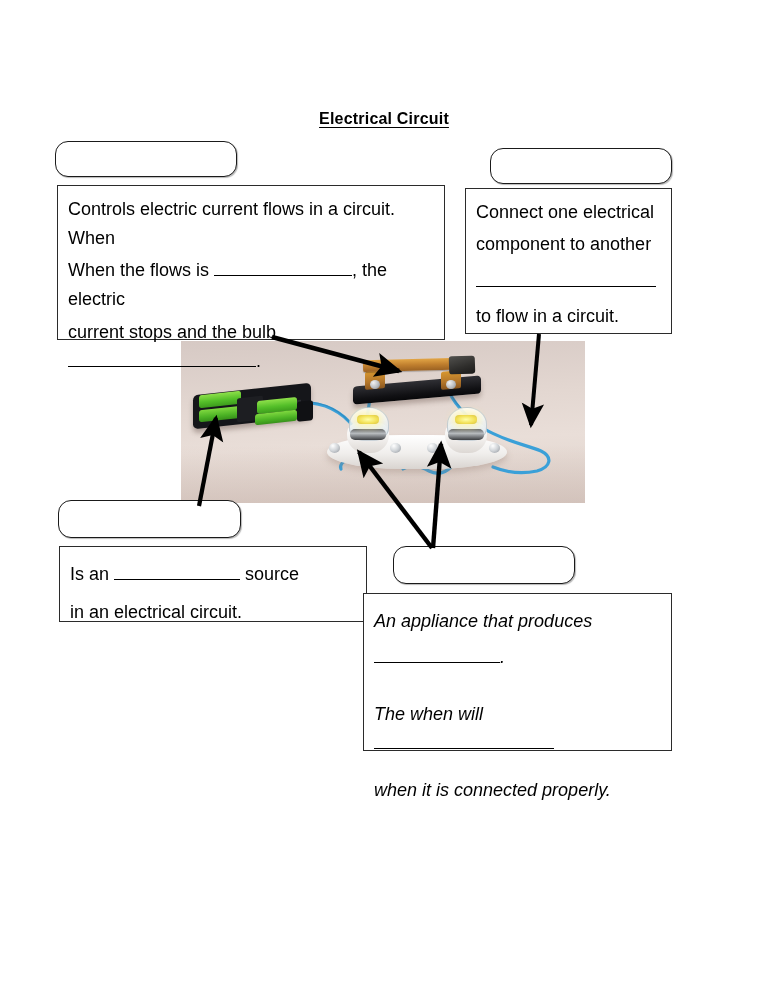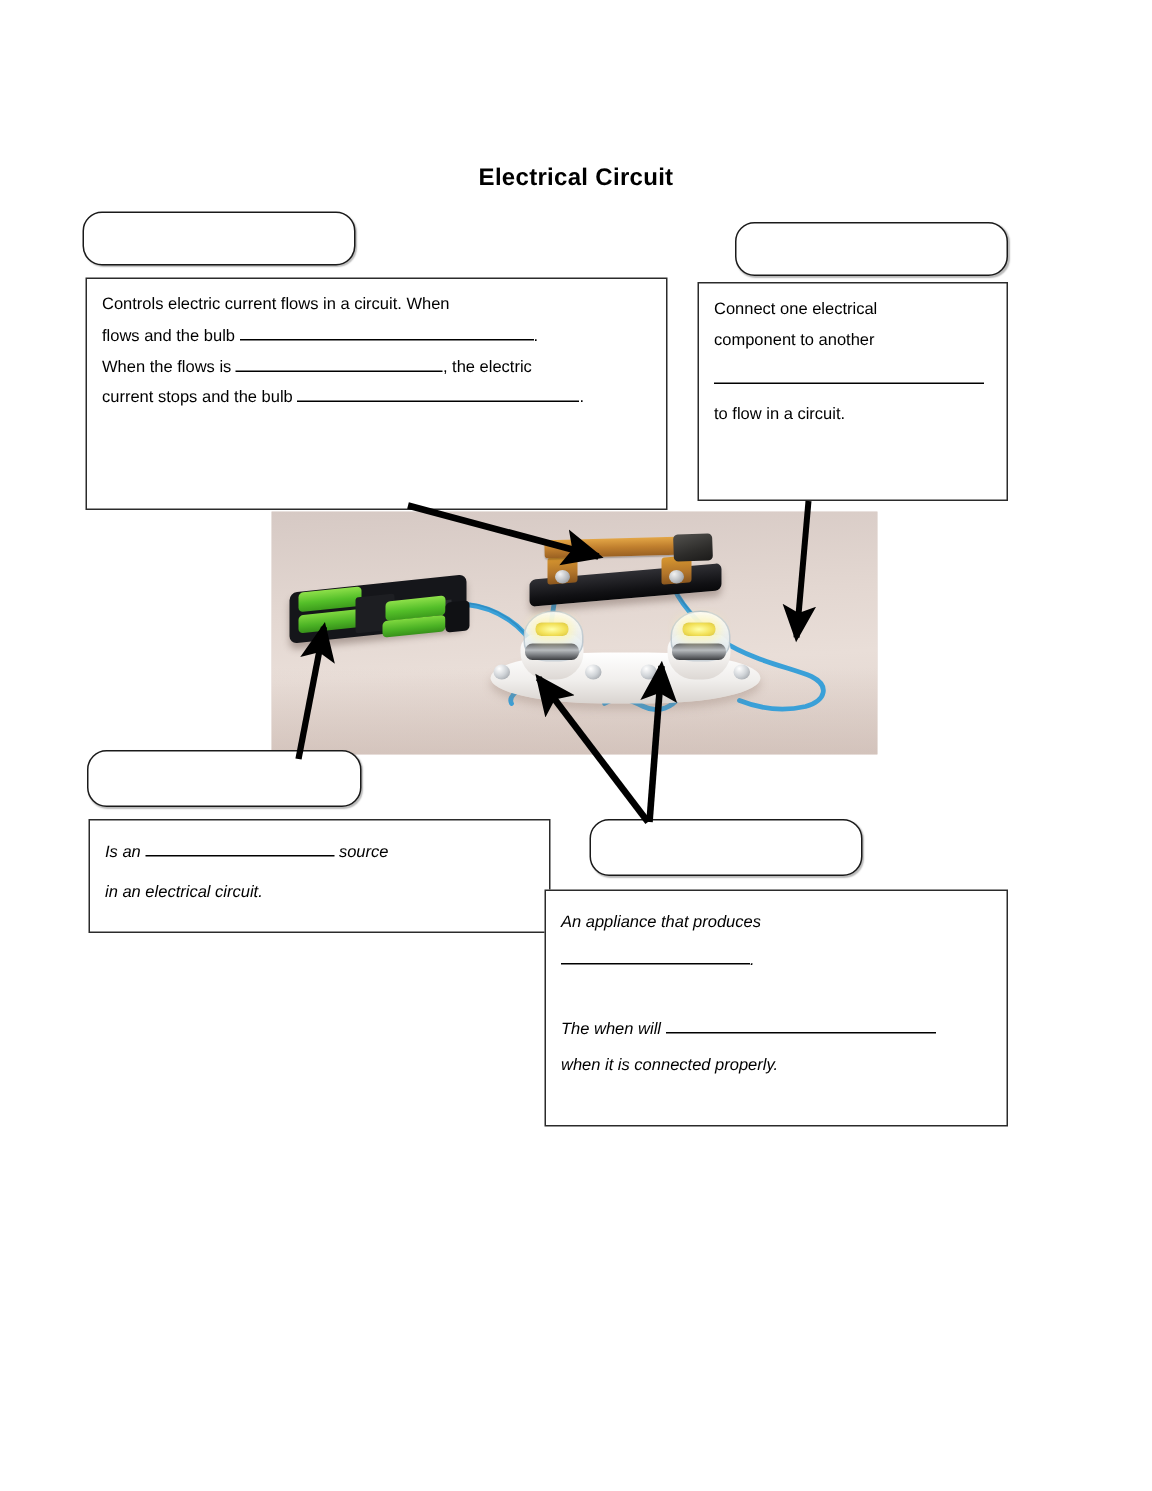--- a/index.html
+++ b/index.html
@@ -24,20 +24,21 @@
     position: absolute;
     left: 0;
     top: 110px;
     width: 768px;
     text-align: center;
     font-size: 16px;
     font-weight: bold;
     letter-spacing: 0.2px;
   }
   .page-title span {
+    text-decoration: underline;
     text-underline-offset: 3px;
   }
 
   
   .label-box {
     position: absolute;
     border: 1.6px solid #1a1a1a;
     border-radius: 13px;
     background: #ffffff;
     box-sizing: border-box;
@@ -46,21 +47,21 @@
   }
 
   
   .desc-box {
     position: absolute;
     border: 1.2px solid #2b2b2b;
     background: #ffffff;
     box-sizing: border-box;
     z-index: 5;
     padding: 9px 10px 8px 10px;
-    font-size: 11px;
+    font-size: 18px;
     line-height: 1.62;
     color: #000;
   }
   .desc-box p {
     margin: 0 0 3px 0;
   }
   .blank {
     display: inline-block;
     border-bottom: 1.4px solid #000;
     vertical-align: baseline;
@@ -240,23 +241,20 @@
     <span>Electrical Circuit</span>
   </div>
 
   <div class="label-box" style="left:55px; top:141px; width:182px; height:36px;">
     <span></span>
   </div>
 
   <div class="desc-box" style="left:57px; top:185px; width:388px; height:155px;">
     <p>
       <span>Controls electric current flows in a circuit. When</span>
-    </p>
-    <p>
-      <span> flows and the bulb </span><span class="blank b-xlong"></span><span>.</span>
     </p>
     <p>
       <span>When the flows is </span><span class="blank b-mid"></span><span>, the electric</span>
     </p>
     <p>
       <span>current stops and the bulb </span><span class="blank b-full"></span><span>.</span>
     </p>
   </div>
 
   <div class="label-box" style="left:490px; top:148px; width:182px; height:36px;">
@@ -333,21 +331,21 @@
       <div class="term t2"></div>
       <div class="term t3"></div>
       <div class="term t4"></div>
     </div>
   </div>
 
   <div class="label-box" style="left:58px; top:500px; width:183px; height:38px;">
     <span></span>
   </div>
 
-  <div class="desc-box" style="left:59px; top:546px; width:308px; height:76px;font-style:italic;">
+  <div class="desc-box" style="left:59px; top:546px; width:308px; height:76px;">
     <p style="margin-top:4px;">
       <span>Is an </span><span class="blank b-short"></span><span> source</span>
     </p>
     <p style="margin-top:9px;">
       <span>in an electrical circuit.</span>
     </p>
   </div>
 
   <div class="label-box" style="left:393px; top:546px; width:182px; height:38px;">
     <span></span>
@@ -357,21 +355,21 @@
     <p style="margin-top:4px;">
       <span>An appliance that produces</span>
     </p>
     <p style="margin-top:7px;">
       <span class="blank b-short"></span><span>.</span>
     </p>
     <p style="height:22px;"></p>
     <p>
       <span>The when will </span><span class="blank b-xxlong"></span>
     </p>
-    <p style="margin-top:7px;">
+    <p style="margin-top:17px;">
       <span>when it is connected properly.</span>
     </p>
   </div>
 
   <svg class="arrows" viewBox="0 0 768 994">
     <defs>
       <marker id="ah" markerWidth="7" markerHeight="7" refX="5.4" refY="3.2" orient="auto" markerUnits="strokeWidth">
         <path d="M0,0.4 L6.2,3.2 L0,6 L1.3,3.2 Z" fill="#000"></path>
       </marker>
     </defs>

